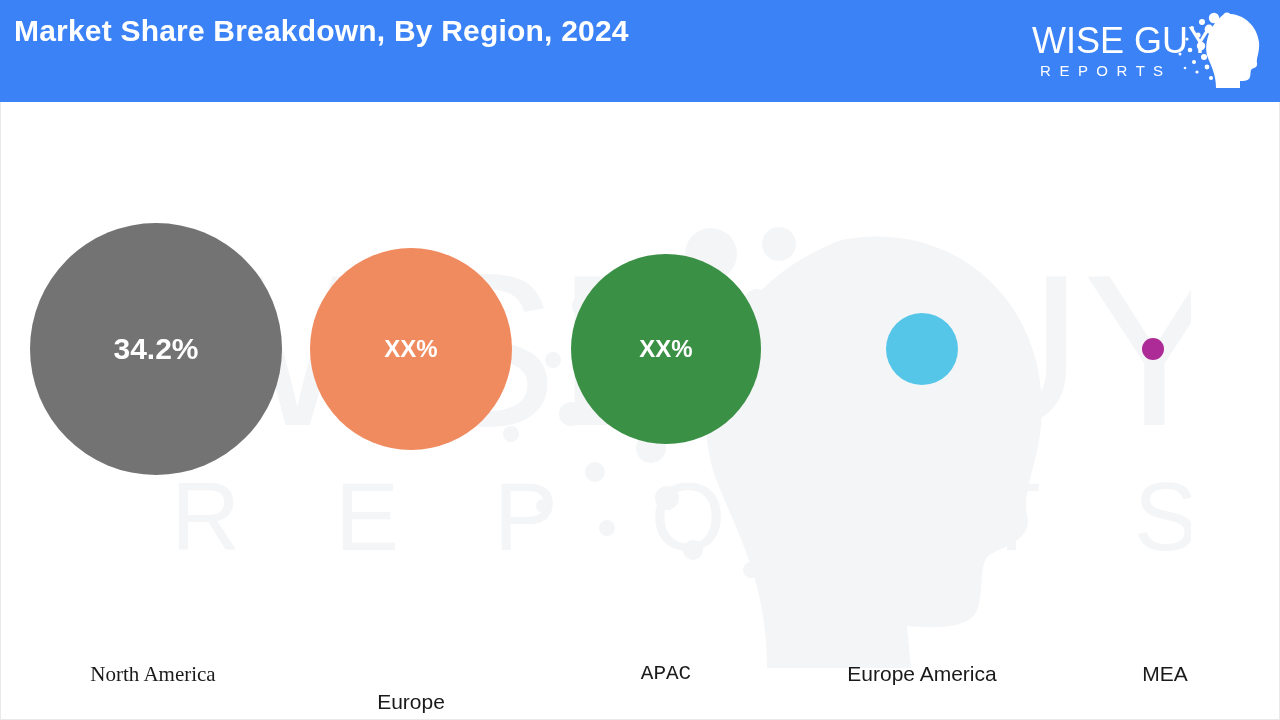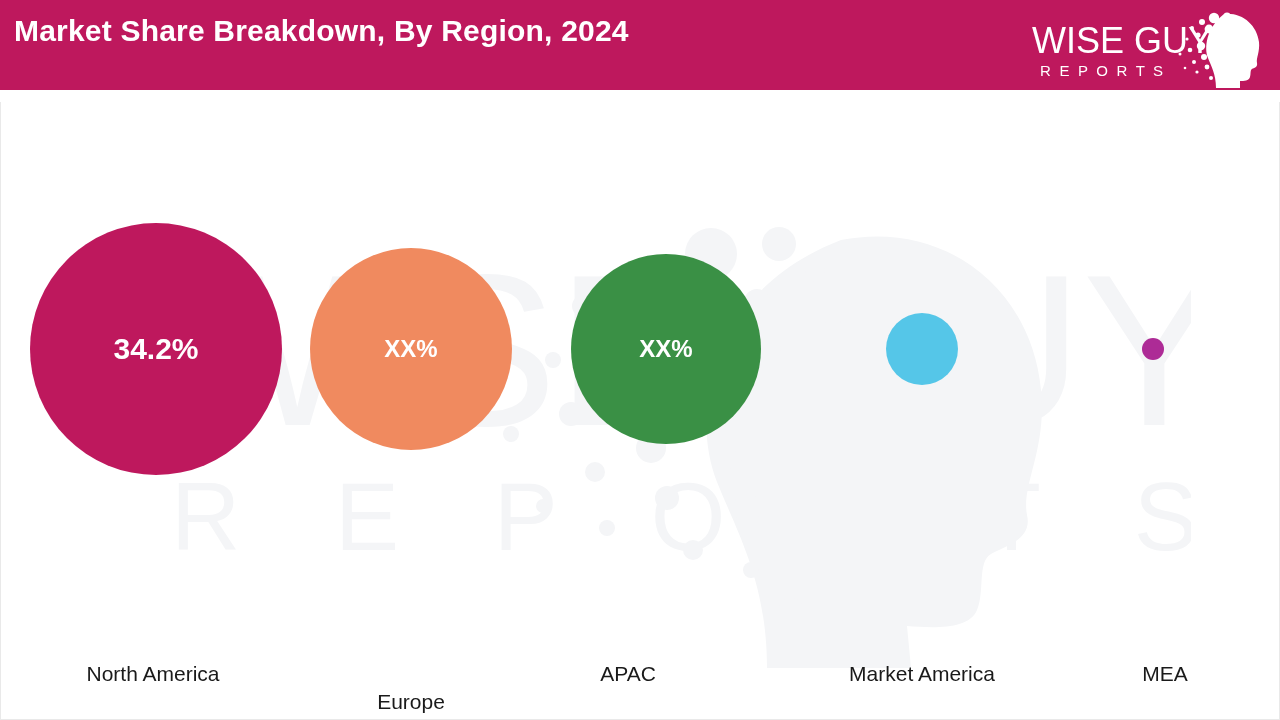--- a/index.html
+++ b/index.html
@@ -16,22 +16,22 @@
     width:1280px;
     height:720px;
     background:#ffffff;
     overflow:hidden;
   }
 
   
   #header {
     position:absolute;
     left:0; top:0;
-    width:1280px; height:90px;
-    background:#be185d;
+    width:1280px; height:102px;
+    background:#3b82f6;
     overflow:hidden;
   }
   #header-title {
     position:absolute;
     left:14px; top:14px;
     font-size:30px;
     font-weight:bold;
     color:#ffffff;
     letter-spacing:0.2px;
     white-space:nowrap;
@@ -171,40 +171,40 @@
           <circle cx="392" cy="296" r="7"></circle>
         <circle cx="596" cy="298" r="14"></circle>
           <circle cx="542" cy="340" r="10"></circle>
         <circle cx="664" cy="62" r="10"></circle>
           <circle cx="682" cy="112" r="8"></circle>
         <circle cx="600" cy="360" r="8"></circle>
           <circle cx="640" cy="400" r="12"></circle>
       </g>
     </svg>
 
-    <div class="bubble" style="left:29px; top:121px; width:252px; height:252px; background:#be185d;">
+    <div class="bubble" style="left:29px; top:121px; width:252px; height:252px; background:#737373;">
       <span class="bubble-label" style="font-size:30px;">34.2%</span>
     </div>
 
     <div class="bubble" style="left:309px; top:146px; width:202px; height:202px; background:#F08A5F;">
       <span class="bubble-label" style="font-size:24px;">XX%</span>
     </div>
 
     <div class="bubble" style="left:570px; top:152px; width:190px; height:190px; background:#3A9045;">
       <span class="bubble-label" style="font-size:24px;">XX%</span>
     </div>
 
     <div class="bubble" style="left:885px; top:211px; width:72px; height:72px; background:#55C6E8;">
       <span class="bubble-label" style="font-size:18px;"></span>
     </div>
 
     <div class="bubble" style="left:1141px; top:236px; width:22px; height:22px; background:#AD2B96;">
       <span class="bubble-label" style="font-size:14px;"></span>
     </div>
 
-    <div class="cat-label" style="left:152px;">North America</div>
+    <div class="cat-label" style="left:152px;font-family:Liberation Serif, serif;">North America</div>
     <div class="cat-label" style="left:410px;margin-top:28px;">Europe</div>
-    <div class="cat-label" style="left:627px;">APAC</div>
-    <div class="cat-label" style="left:921px;">Market America</div>
+    <div class="cat-label" style="left:665px;font-family:Liberation Mono, monospace;">APAC</div>
+    <div class="cat-label" style="left:921px;">Europe America</div>
     <div class="cat-label" style="left:1164px;">MEA</div>
 
   </div>
 </div>
 
 </body></html>

